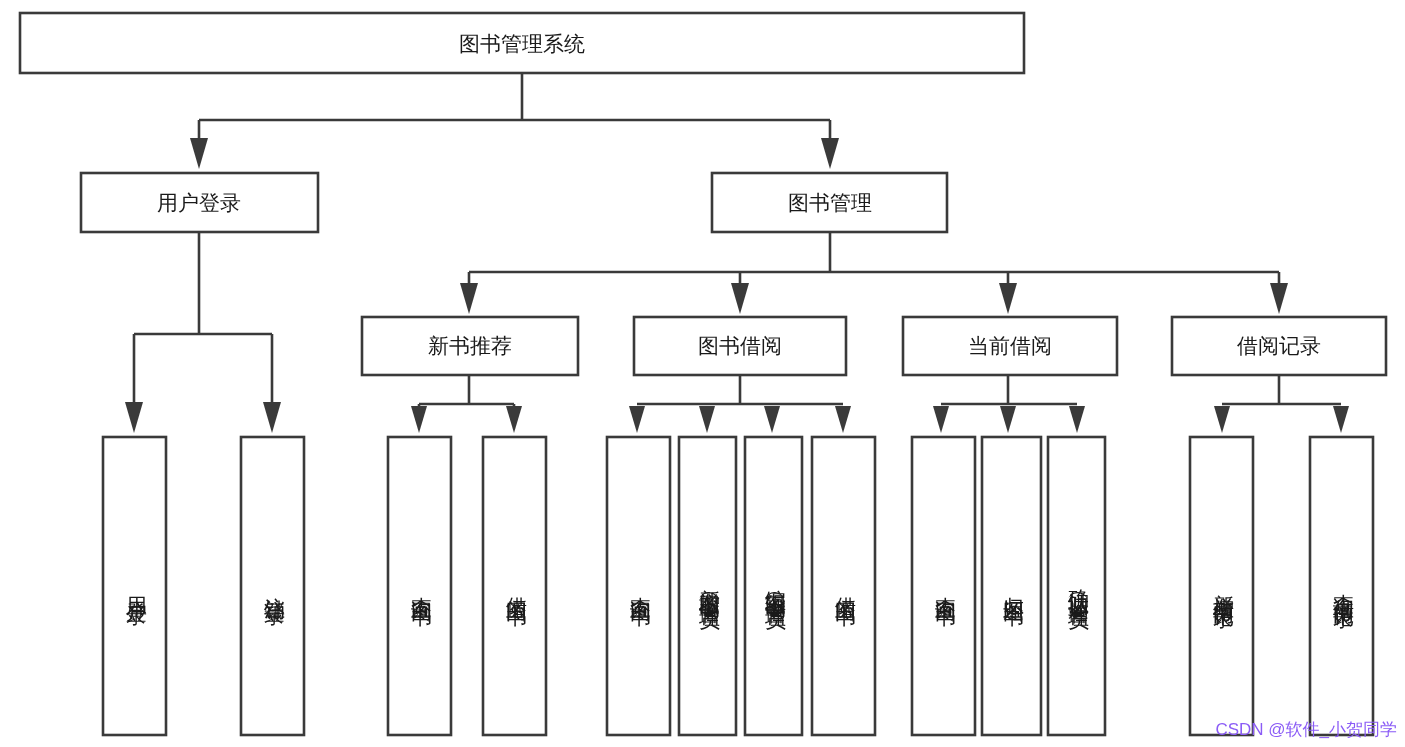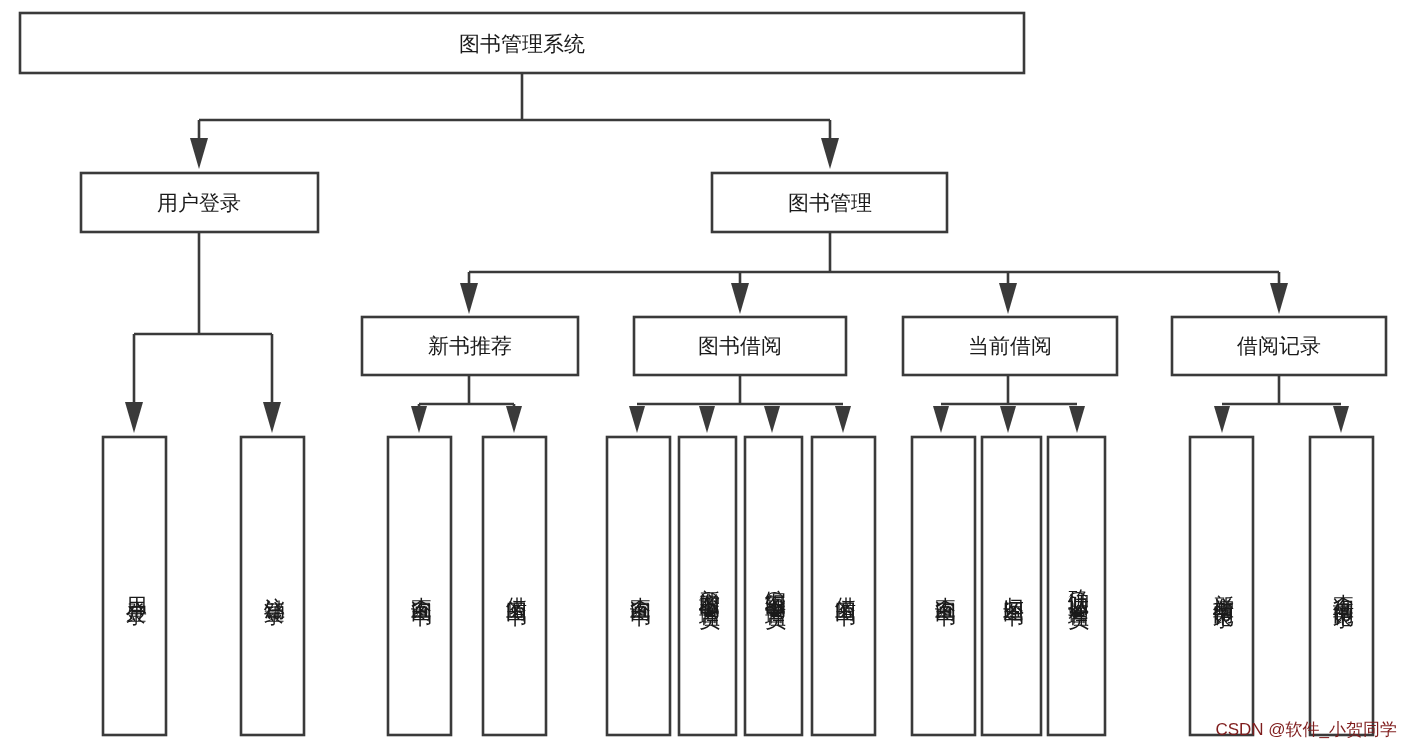--- a/index.html
+++ b/index.html
@@ -58,21 +58,21 @@
     dominant-baseline: middle;
     writing-mode: vertical-rl;
     letter-spacing: 3px;
   }
   .watermark {
     position: absolute;
     right: 8px;
     bottom: 6px;
     font-family: "Liberation Sans", "DejaVu Sans", sans-serif;
     font-size: 17px;
-    color: #7f1d1d;
+    color: #8b5cf6;
     white-space: nowrap;
     user-select: none;
   }
 </style>
 </head>
 <body>
 
 <div id="diagram-root">
 
   <svg id="tree-svg" viewBox="0 0 1405 747" xmlns="http://www.w3.org/2000/svg">

